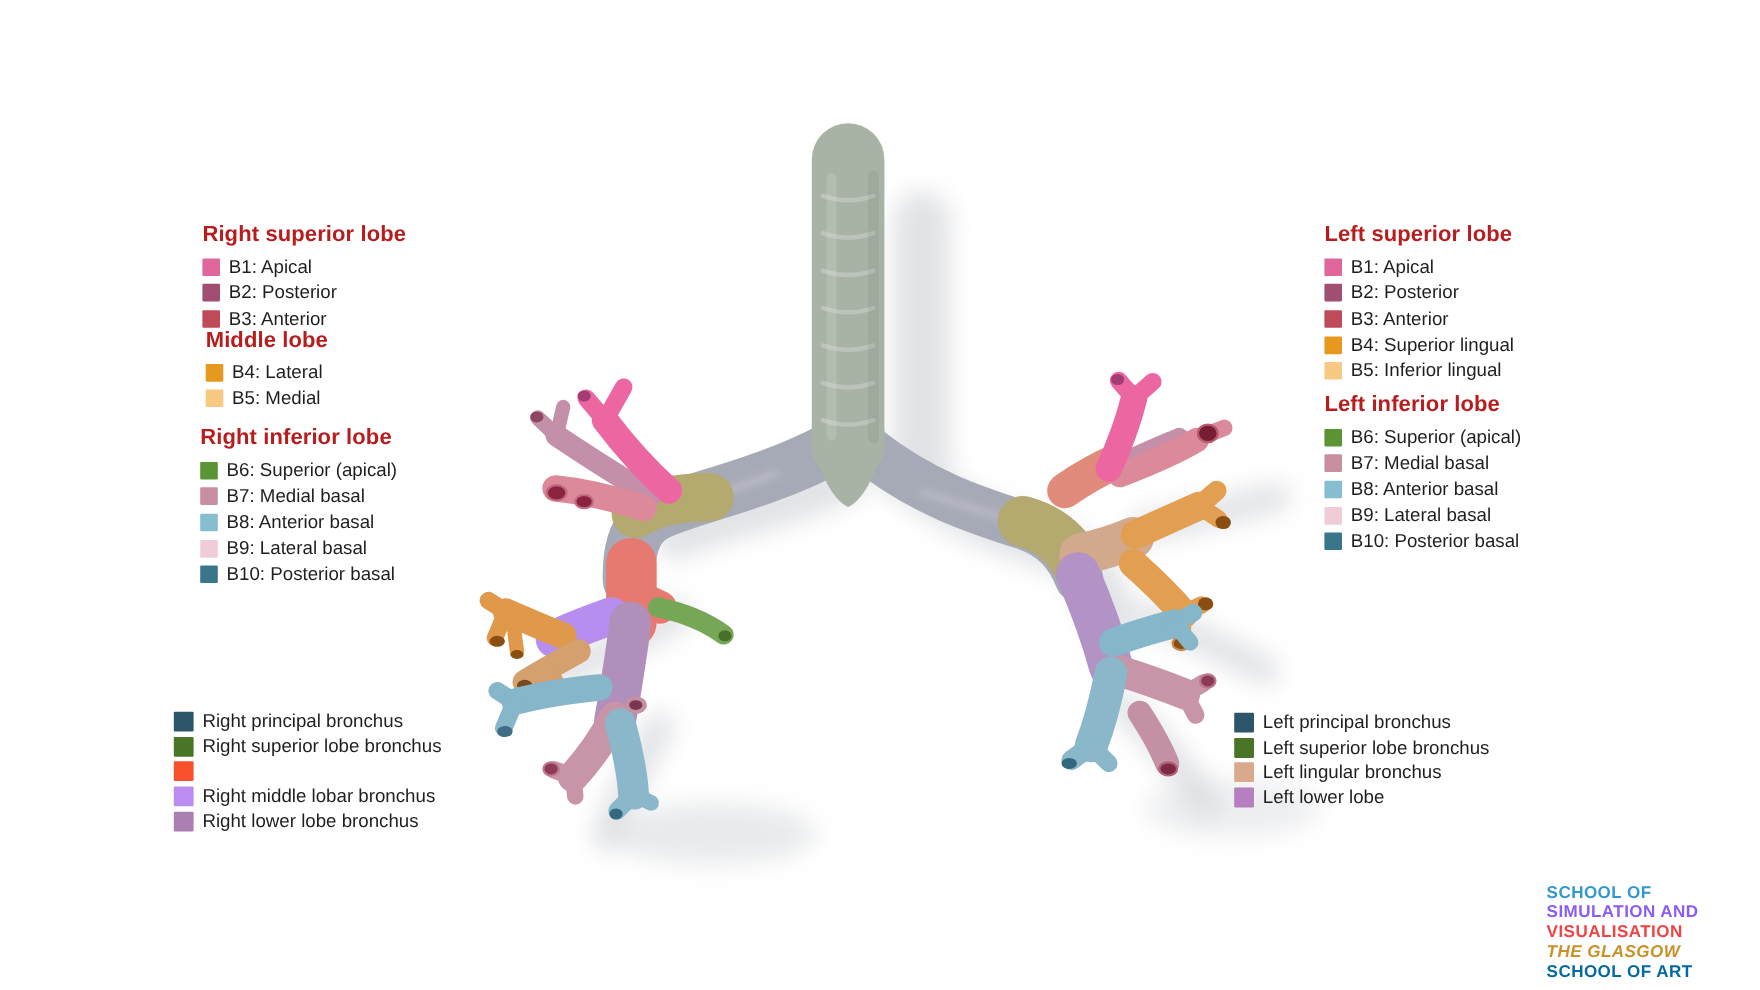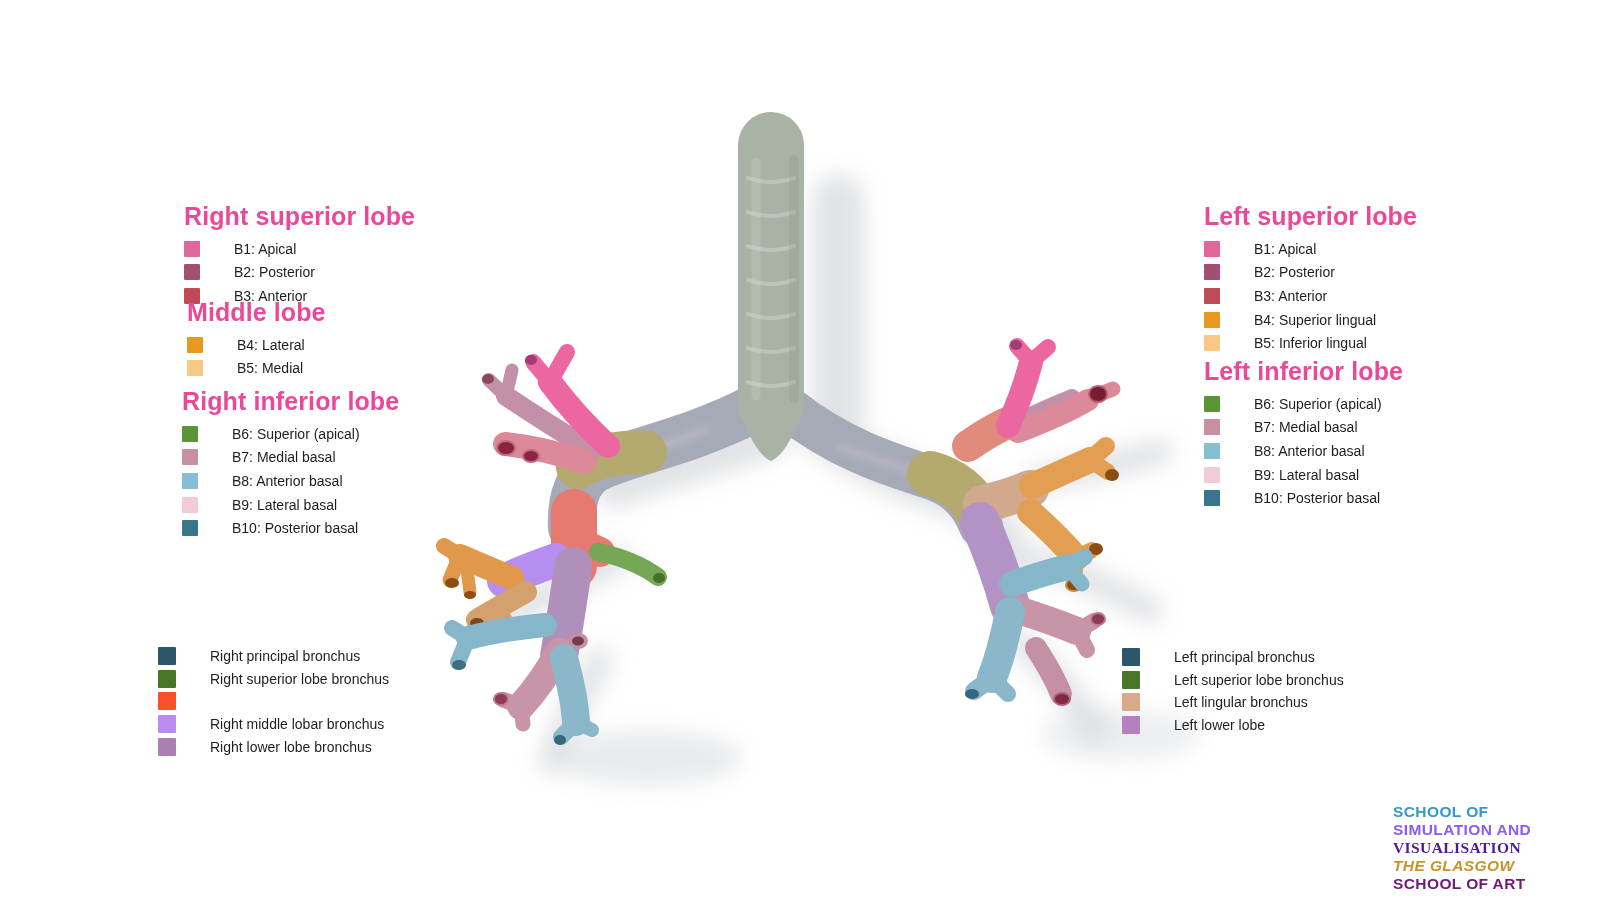--- a/index.html
+++ b/index.html
@@ -1,28 +1,28 @@
 <!DOCTYPE html>
 <html><head>
 <meta charset="utf-8">
 <style>
   html,body{margin:0;padding:0;background:#ffffff;}
   body{width:1600px;height:900px;position:relative;overflow:hidden;
        font-family:"Liberation Sans","DejaVu Sans",sans-serif;color:#1b1b1b;}
   #stage{position:absolute;inset:0;}
   svg.tree{position:absolute;left:0;top:0;}
   .legend{position:absolute;}
-  .legend-title{font-size:25px;font-weight:bold;color:#ec4899;margin-bottom:6px;letter-spacing:.1px;}
-  .legend-item{display:flex;align-items:center;height:23.6px;font-size:14px;color:#1e1e1e;gap:26px;}
+  .legend-title{font-size:20px;font-weight:bold;color:#b91c1c;margin-bottom:6px;letter-spacing:.1px;}
+  .legend-item{display:flex;align-items:center;height:23.6px;font-size:17px;color:#1e1e1e;}
   .legend-item .swatch{width:16px;height:16px;border-radius:1px;margin-right:8px;flex:0 0 auto;}
   .blist .legend-item{height:22.6px;}
   .blist .swatch{width:18px;height:18px;}
   .logo{position:absolute;left:1393px;top:803px;font-weight:bold;font-size:15.5px;
         line-height:18px;letter-spacing:.4px;font-family:"Liberation Sans",sans-serif;}
-  .logo div{white-space:nowrap;}
+  .logo div{white-space:nowrap;margin-left:13px;}
 </style>
 </head>
 <body>
 
 <div id="stage">
 
   <svg class="tree" width="1600" height="900" viewBox="0 0 1600 900">
     <defs>
       <filter id="blurBig" x="-60%" y="-60%" width="220%" height="220%">
           <feGaussianBlur stdDeviation="11"></feGaussianBlur>
@@ -364,18 +364,18 @@
       </div>
     <div class="legend-item">
         <span class="swatch" style="background: rgb(182, 127, 192);"></span>
         <span>Left lower lobe</span>
       </div>
   </div>
 
   <div class="logo">
     <div style="color: rgb(51, 152, 205);">SCHOOL OF</div>
     <div style="color: #8b5cf6;">SIMULATION AND</div>
-    <div style="color: #4c1d95; font-family: Liberation Serif, serif;">VISUALISATION</div>
+    <div style="color: #ef4444;">VISUALISATION</div>
     <div style="color: rgb(200, 146, 43); font-style: italic;">THE GLASGOW</div>
-    <div style="color: #701a75;">SCHOOL OF ART</div>
+    <div style="color: #0369a1;">SCHOOL OF ART</div>
   </div>
 
 </div>
 
 </body></html>

